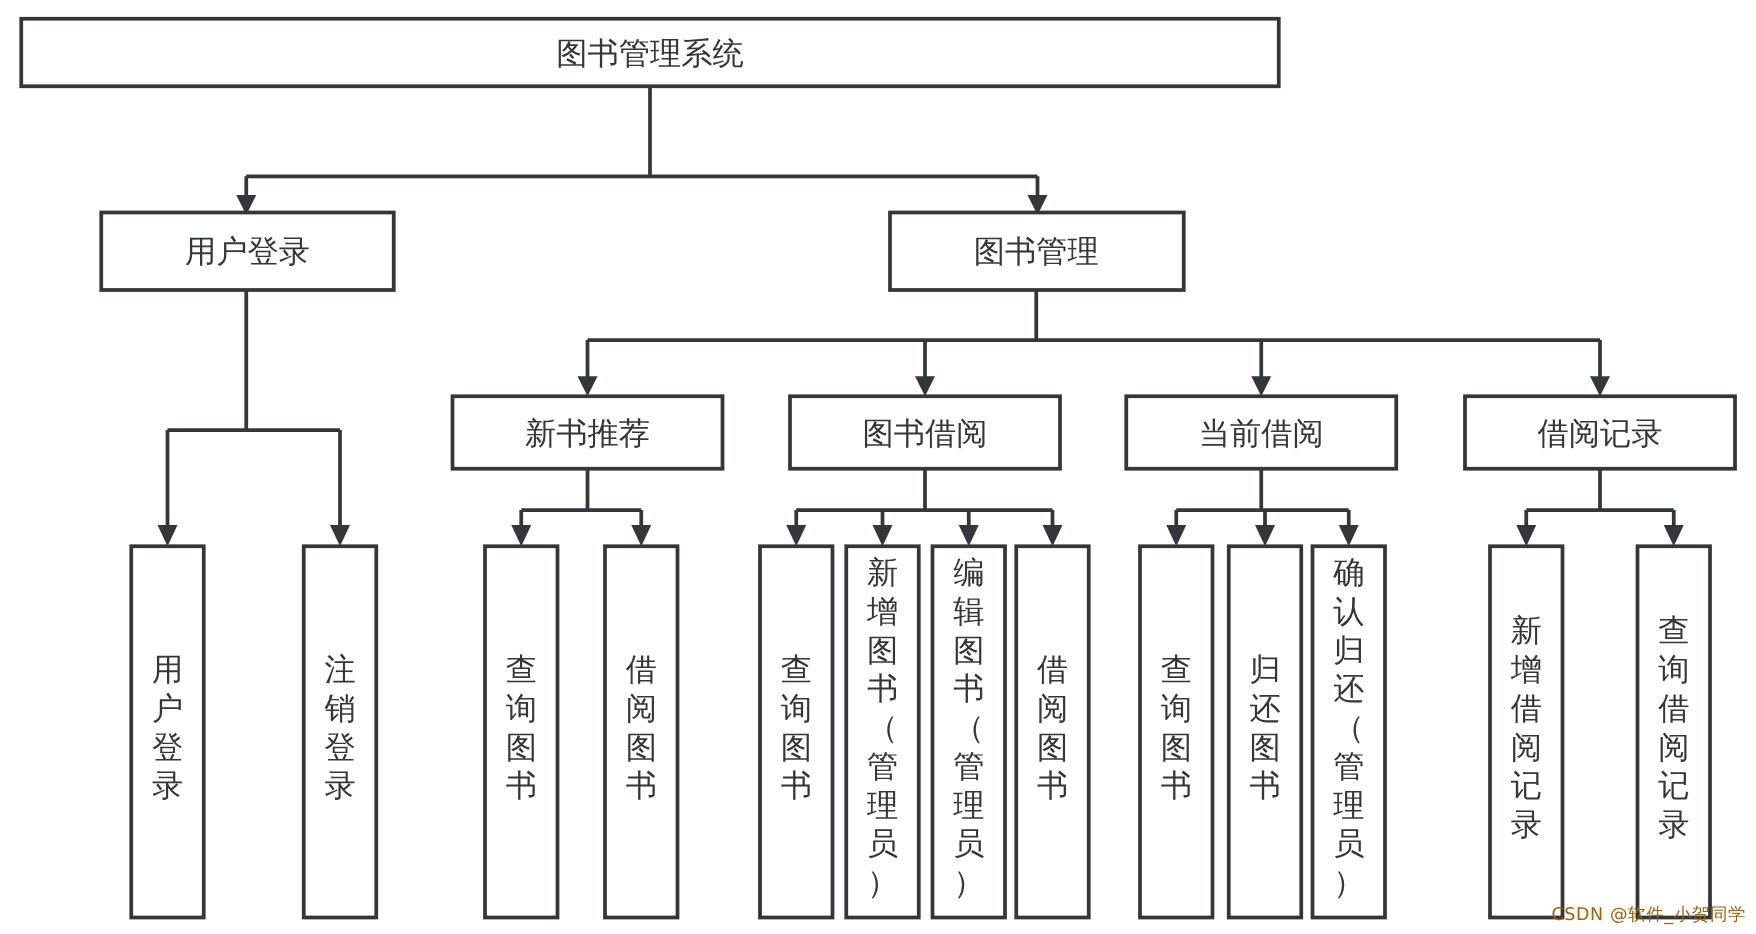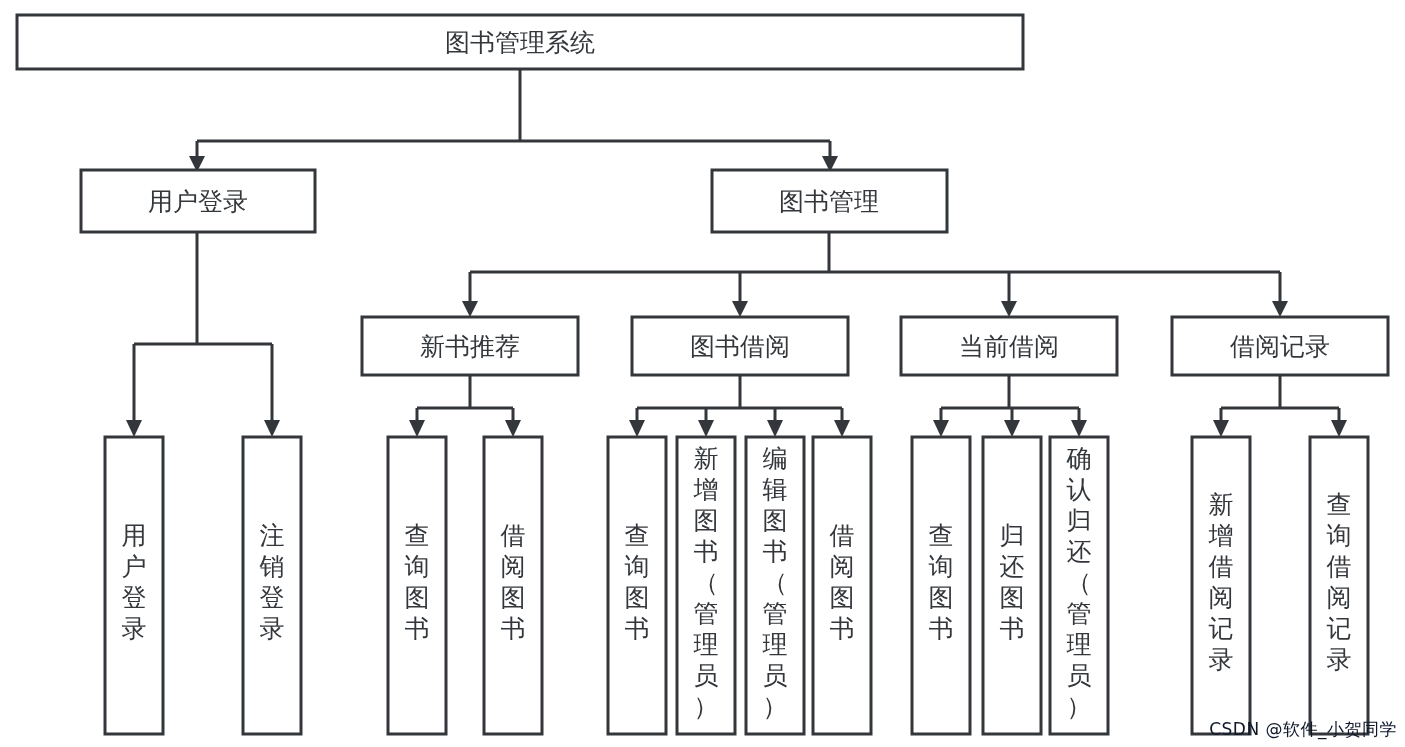--- a/index.html
+++ b/index.html
@@ -46,22 +46,22 @@
   }
   .arrowhead {
     fill: #33373b;
     stroke: none;
   }
   .watermark-text {
     position: absolute;
     right: 8px;
     bottom: 6px;
     font-family: "DejaVu Sans", "Liberation Sans", sans-serif;
-    font-size: 17px;
-    color: #0f172a;
+    font-size: 14px;
+    color: #a16207;
     white-space: nowrap;
     letter-spacing: 0.5px;
   }
 </style>
 </head>
 <body>
 
 <svg id="diagram" viewBox="0 0 1405 747">
   <defs></defs>
 

